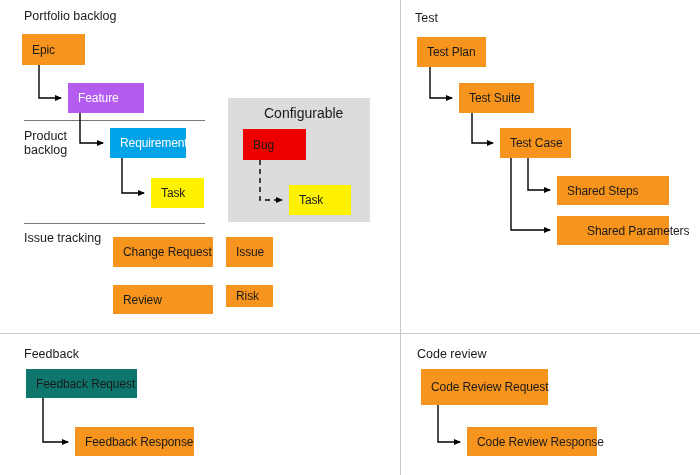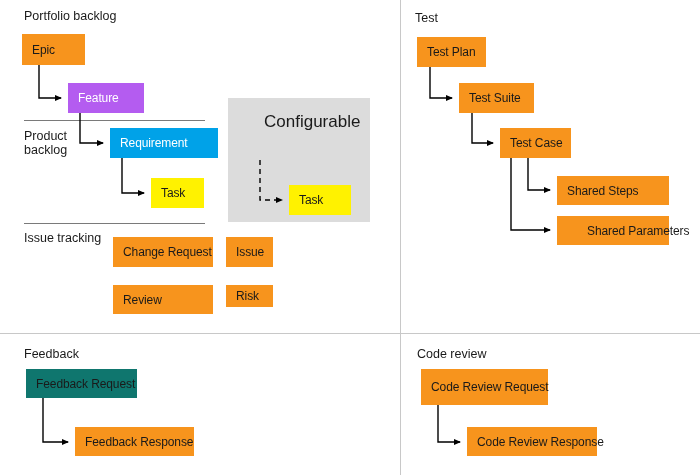--- a/index.html
+++ b/index.html
@@ -33,24 +33,23 @@
     color: #1a1a1a;
     white-space: pre;
     line-height: 14px;
   }
   .panel {
     position: absolute;
     background: #dcdcdc;
   }
   .panel-title {
     position: absolute;
-    font-size: 17px;
+    font-size: 14px;
     color: #1a1a1a;
     white-space: nowrap;
-    margin-top: 7px;
   }
   .divider {
     position: absolute;
     background: #c8c8c8;
   }
   .sub-divider {
     position: absolute;
     background: #7a7a7a;
     height: 1px;
   }
@@ -111,22 +110,23 @@
 
     <path d="M511,158 L511,230 L550,230" fill="none" stroke="#000000" stroke-width="1.4" marker-end="url(#arrow)"></path>
 
     <path d="M43,398 L43,442 L68,442" fill="none" stroke="#000000" stroke-width="1.4" marker-end="url(#arrow)"></path>
 
     <path d="M438,399 L438,442 L460,442" fill="none" stroke="#000000" stroke-width="1.4" marker-end="url(#arrow)"></path>
   </svg>
 
   <div class="node" style="left: 22px; top: 34px; width: 63px; height: 31px; background: rgb(247, 148, 29);">Epic</div>
   <div class="node light-text" style="left: 68px; top: 83px; width: 76px; height: 30px; background: rgb(180, 92, 240);">Feature</div>
-  <div class="node light-text" style="left: 110px; top: 128px; width: 108px; height: 30px; background: rgb(0, 162, 232); text-align: center;">Requirement</div>
+  <div class="node light-text" style="left: 110px; top: 128px; width: 76px; height: 30px; background: rgb(0, 162, 232); text-align: center;">Requirement</div>
   <div class="node" style="left: 151px; top: 178px; width: 53px; height: 30px; background: rgb(255, 242, 0);">Task</div>
+  <div class="node" style="left: 243px; top: 129px; width: 63px; height: 31px; background: rgb(238, 0, 0);">Bug</div>
   <div class="node" style="left: 289px; top: 185px; width: 62px; height: 30px; background: rgb(255, 242, 0);">Task</div>
   <div class="node" style="left: 113px; top: 237px; width: 100px; height: 30px; background: rgb(247, 148, 29);">Change Request</div>
   <div class="node" style="left: 226px; top: 237px; width: 47px; height: 30px; background: rgb(247, 148, 29);">Issue</div>
   <div class="node" style="left: 113px; top: 285px; width: 100px; height: 29px; background: rgb(247, 148, 29);">Review</div>
   <div class="node" style="left: 226px; top: 285px; width: 47px; height: 22px; background: rgb(247, 148, 29);">Risk</div>
   <div class="node" style="left: 417px; top: 37px; width: 69px; height: 30px; background: rgb(247, 148, 29);">Test Plan</div>
   <div class="node" style="left: 459px; top: 83px; width: 75px; height: 30px; background: rgb(247, 148, 29);">Test Suite</div>
   <div class="node" style="left: 500px; top: 128px; width: 71px; height: 30px; background: rgb(247, 148, 29);">Test Case</div>
   <div class="node" style="left: 557px; top: 176px; width: 112px; height: 29px; background: rgb(247, 148, 29);">Shared Steps</div>
   <div class="node" style="left: 557px; top: 216px; width: 112px; height: 29px; background: rgb(247, 148, 29); padding-left: 30px;">Shared Parameters</div>

